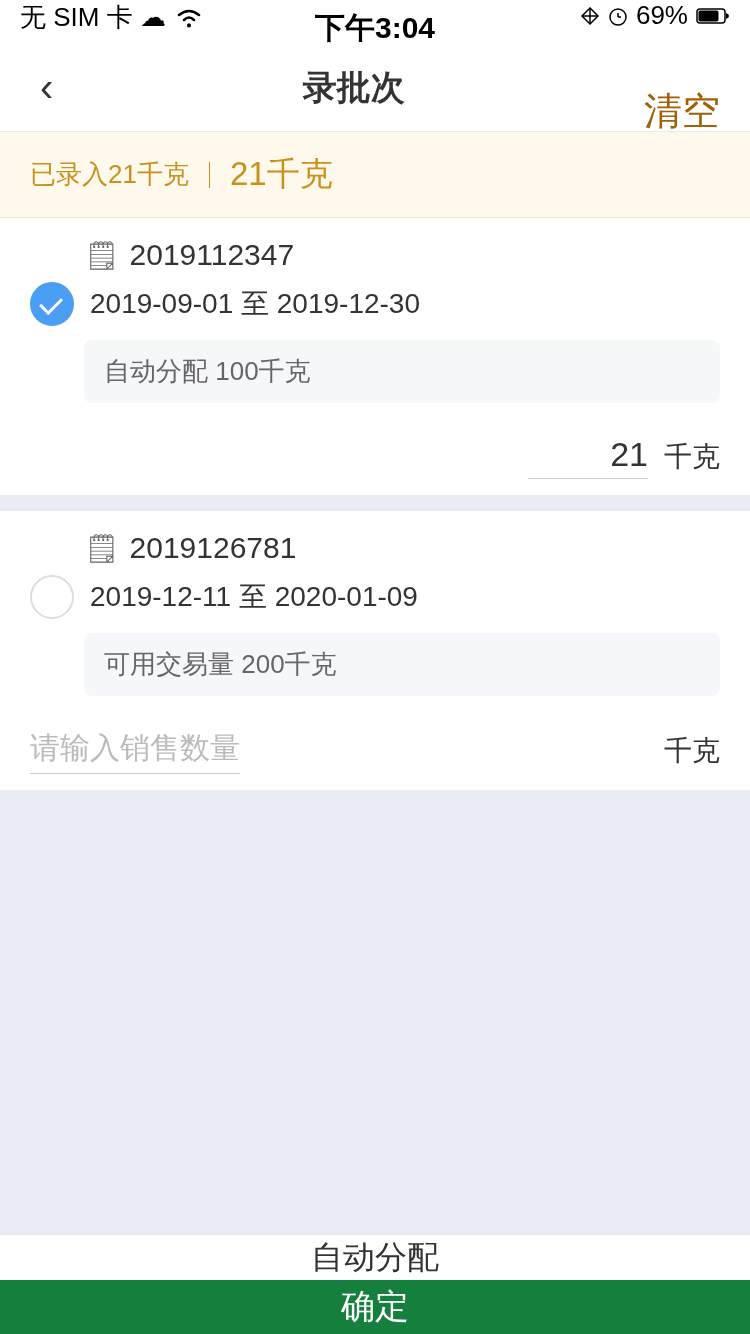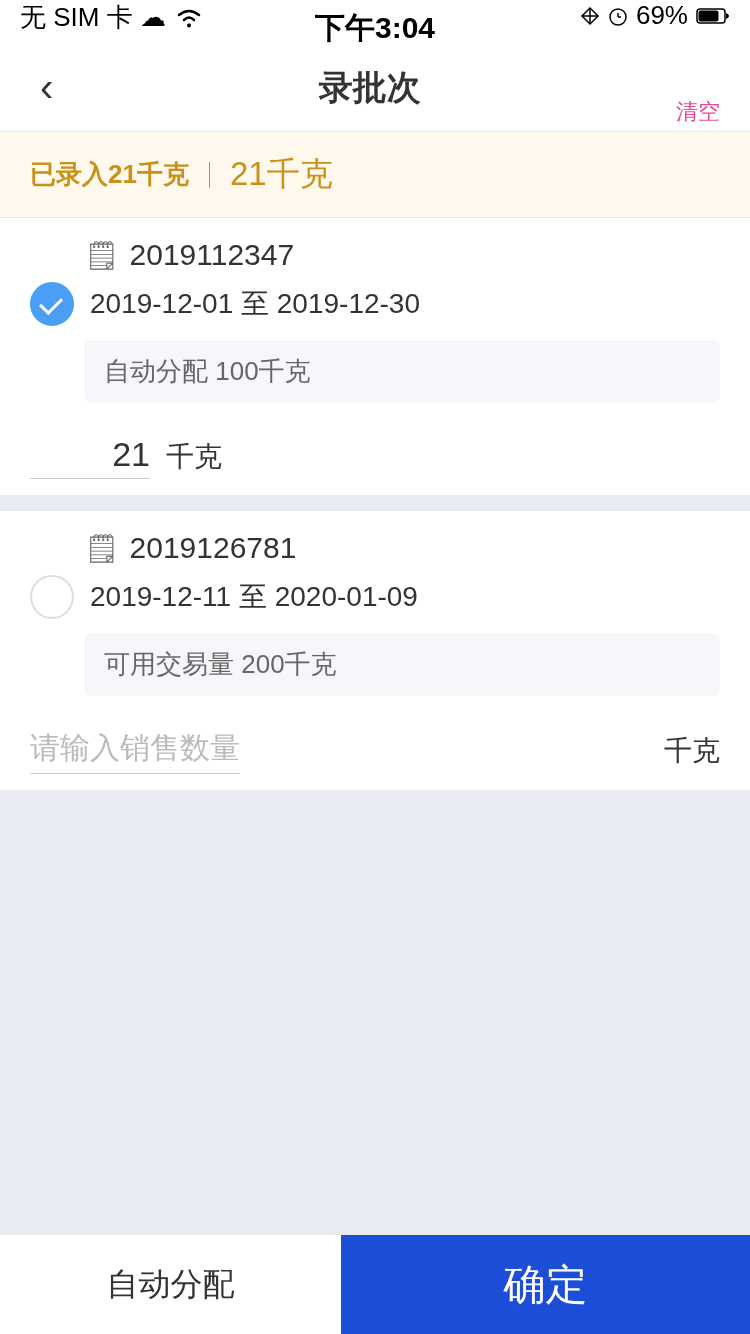--- a/index.html
+++ b/index.html
@@ -66,40 +66,39 @@
       color: #333;
       cursor: pointer;
       padding: 10px;
     }
     .nav-title {
       font-size: 34px;
       font-weight: 600;
       color: #333;
     }
     .nav-clear {
-      font-size: 22px;
-      color: #ec4899;
+      font-size: 38px;
+      color: #a16207;
       cursor: pointer;
       margin-top: 48px;
     }
 
     
     .info-banner {
       width: 750px;
       background: #fef9ec;
       padding: 20px 30px;
       display: flex;
       align-items: center;
       gap: 20px;
       border-bottom: 1px solid #f0e8c8;
     }
     .info-label {
       font-size: 26px;
       color: #c8921a;
-      font-weight: bold;
     }
     .info-divider {
       width: 1px;
       height: 26px;
       background: #c8921a;
     }
     .info-value {
       font-size: 33px;
       color: #c8921a;
     }
@@ -168,21 +167,21 @@
       border-radius: 8px;
       padding: 14px 20px;
       font-size: 26px;
       color: #666;
     }
 
     
     .qty-row {
       display: flex;
       align-items: center;
-      justify-content: flex-start;
+      justify-content: flex-end;
       padding: 16px 30px;
       background: #fff;
       gap: 0;
     }
     .qty-input-wrapper {
       display: flex;
       align-items: center;
       gap: 0;
       border-bottom: 1px solid #ccc;
       padding-bottom: 4px;
@@ -239,37 +238,38 @@
     
     .bottom-bar {
       position: fixed;
       bottom: 0;
       left: 0;
       width: 750px;
       height: 100px;
       display: flex;
       background: #fff;
       border-top: 1px solid #e8e8e8;
+      flex-direction: column;
     }
     .btn-auto {
       flex: 1;
       background: #fff;
       border: none;
       font-size: 32px;
       color: #333;
       cursor: pointer;
       display: flex;
       align-items: center;
       justify-content: center;
     }
     .btn-confirm {
       flex: 1.2;
-      background: #1d4ed8;
+      background: #15803d;
       border: none;
-      font-size: 42px;
+      font-size: 34px;
       color: #fff;
       cursor: pointer;
       display: flex;
       align-items: center;
       justify-content: center;
     }
 
     .content-area {
       display: flex;
       flex-direction: column;
@@ -325,21 +325,21 @@
 <div class="content-area">
 
   <div class="batch-card">
     <div class="batch-card-inner">
       <div class="batch-id-row">
         <span class="batch-doc-icon">🗒</span>
         <span class="batch-id-text">2019112347</span>
       </div>
       <div class="batch-date-row">
         <div class="radio-circle checked"></div>
-        <span class="batch-date-text">2019-12-01 至 2019-12-30</span>
+        <span class="batch-date-text">2019-09-01 至 2019-12-30</span>
       </div>
       <div class="available-qty-box">自动分配 100千克</div>
     </div>
 
     <div class="qty-row">
       <div class="qty-input-wrapper">
         <span class="qty-value">21</span>
       </div>
       <span class="qty-unit">千克</span>
     </div>

